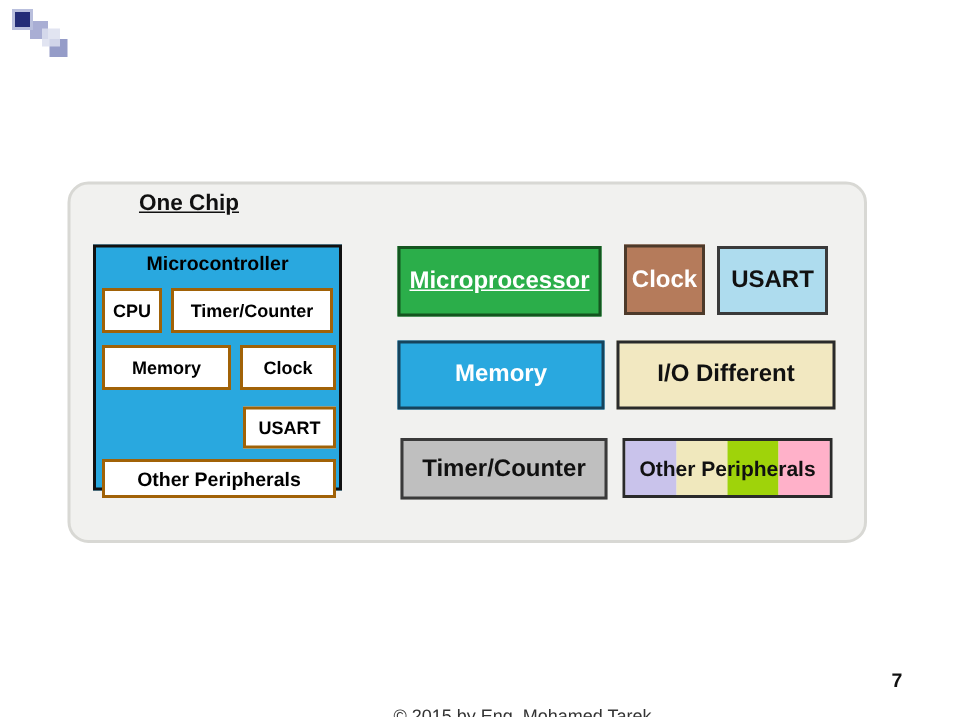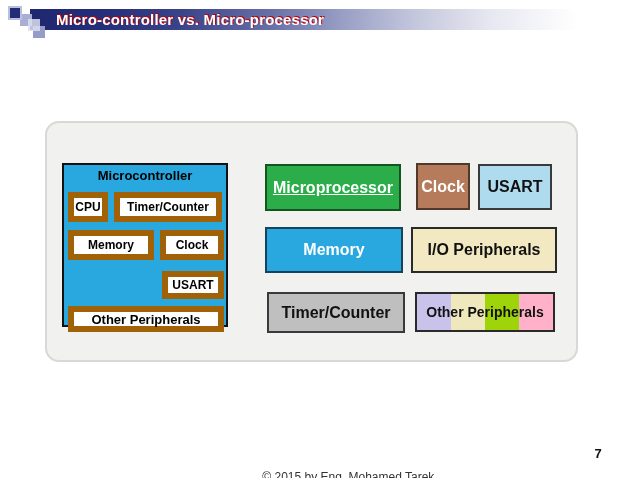--- a/index.html
+++ b/index.html
@@ -37,21 +37,21 @@
   
   .mcu{
     position:absolute;left:62px;top:163px;width:166px;height:164px;
     border:2px solid #111;box-sizing:border-box;
   }
   .mcu-title{
     position:absolute;left:0;top:3px;width:100%;text-align:center;
     font-size:13px;font-weight:bold;color:#000;
   }
   .comp{
-    position:absolute;background:#fff;border:6px solid #a16207;box-sizing:border-box;
+    position:absolute;background:#fff;border:2px solid #a16207;box-sizing:border-box;
     display:flex;align-items:center;justify-content:center;
     font-size:12px;font-weight:bold;color:#000;white-space:nowrap;
   }
   .comp-cpu{left:4px;top:27px;width:40px;height:30px;}
   .comp-timer{left:50px;top:27px;width:108px;height:30px;}
   .comp-memory{left:4px;top:65px;width:86px;height:30px;}
   .comp-clock{left:96px;top:65px;width:64px;height:30px;}
   .comp-io{left:4px;top:106px;width:88px;height:28px;}
   .comp-usart{left:98px;top:106px;width:62px;height:28px;}
   .comp-other{left:4px;top:141px;width:156px;height:26px;font-size:13px;}
@@ -82,43 +82,41 @@
 </style>
 </head>
 <body>
 
 <div class="slide">
 
   <div class="sq sq-navy"></div>
   <div class="sq sq-lav1"></div>
   <div class="sq sq-lav2"></div>
 
-  <div class="title-bar">
-    <div class="title-text">Micro-controller vs. Micro-processor</div>
-  </div>
   <div class="sq sq-light"></div>
 
   <div class="panel"></div>
 
+  <div class="heading heading-left">One Chip</div>
 
   <div class="mcu" style="background-color: rgb(41, 168, 223);">
     <div class="mcu-title">Microcontroller</div>
     <div class="comp comp-cpu">CPU</div>
     <div class="comp comp-timer">Timer/Counter</div>
     <div class="comp comp-memory">Memory</div>
     <div class="comp comp-clock">Clock</div>
     <div class="comp comp-usart">USART</div>
     <div class="comp comp-other">Other Peripherals</div>
   </div>
 
   <div class="chip chip-microprocessor" style="background-color: rgb(43, 174, 74); color: rgb(255, 255, 255);">Microprocessor</div>
   <div class="chip chip-clock" style="background-color: rgb(181, 123, 91); color: rgb(255, 255, 255);">Clock</div>
   <div class="chip chip-usart" style="background-color: rgb(174, 220, 238); color: rgb(17, 17, 17);">USART</div>
   <div class="chip chip-memory" style="background-color: rgb(41, 168, 223); color: rgb(255, 255, 255);">Memory</div>
-  <div class="chip chip-io" style="background-color: rgb(242, 232, 193); color: rgb(17, 17, 17);">I/O Peripherals</div>
+  <div class="chip chip-io" style="background-color: rgb(242, 232, 193); color: rgb(17, 17, 17);">I/O Different</div>
   <div class="chip chip-timer" style="background-color: rgb(191, 191, 191); color: rgb(17, 17, 17);">Timer/Counter</div>
   <div class="chip chip-other">
     <div class="segments">
       <div class="seg" style="background-color: rgb(201, 195, 235);"></div>
       <div class="seg" style="background-color: rgb(240, 232, 189);"></div>
       <div class="seg" style="background-color: rgb(159, 211, 10);"></div>
       <div class="seg" style="background-color: rgb(255, 177, 201);"></div>
     </div>
     <div class="label" style="color: rgb(17, 17, 17);">Other Peripherals</div>
   </div>

